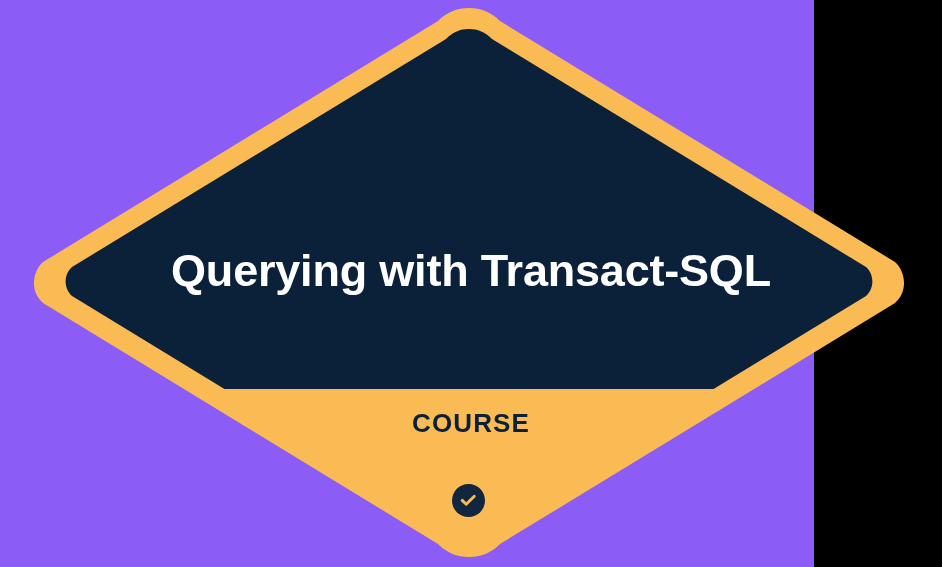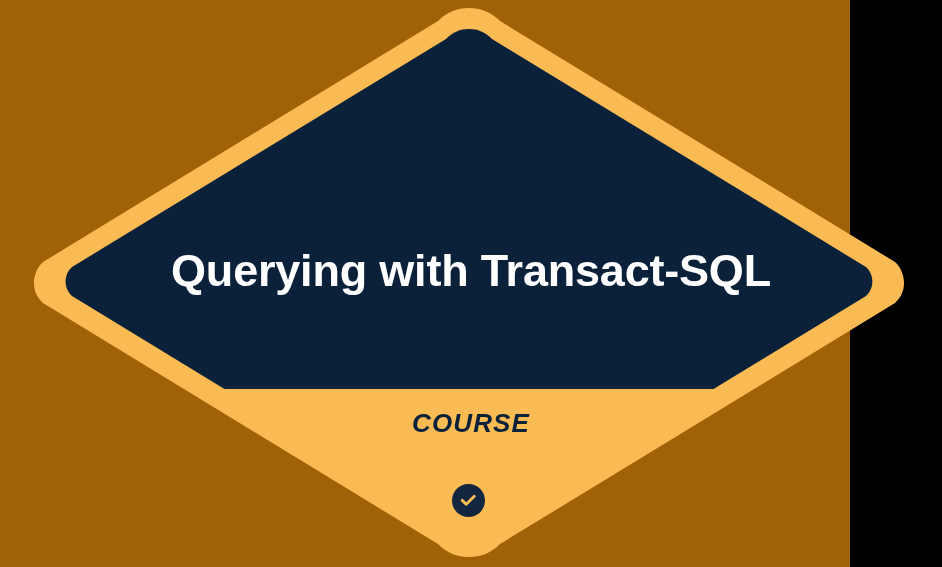--- a/index.html
+++ b/index.html
@@ -13,22 +13,21 @@
     height: 567px;
     overflow: hidden;
     font-family: "Liberation Sans", sans-serif;
     -webkit-font-smoothing: antialiased;
   }
 
   #badge-stage {
     position: relative;
     width: 814px;
     height: 567px;
-    background: #a16207;
-    padding-left: 36px;
+    background: #8b5cf6;
   }
 
   
   #badge-svg {
     position: absolute;
     left: 0;
     top: 0;
     width: 942px;
     height: 567px;
     display: block;
@@ -48,21 +47,20 @@
     color: #FFFFFF;
     font-size: 45px;
     font-weight: 700;
     letter-spacing: -0.2px;
     line-height: 56px;
     white-space: nowrap;
   }
 
   #status-block {
     top: 405px;
-    font-style: italic;
   }
   .status-line {
     color: #0B2139;
     font-size: 26px;
     font-weight: 700;
     letter-spacing: 1.1px;
     line-height: 36px;
     white-space: nowrap;
   }
 

